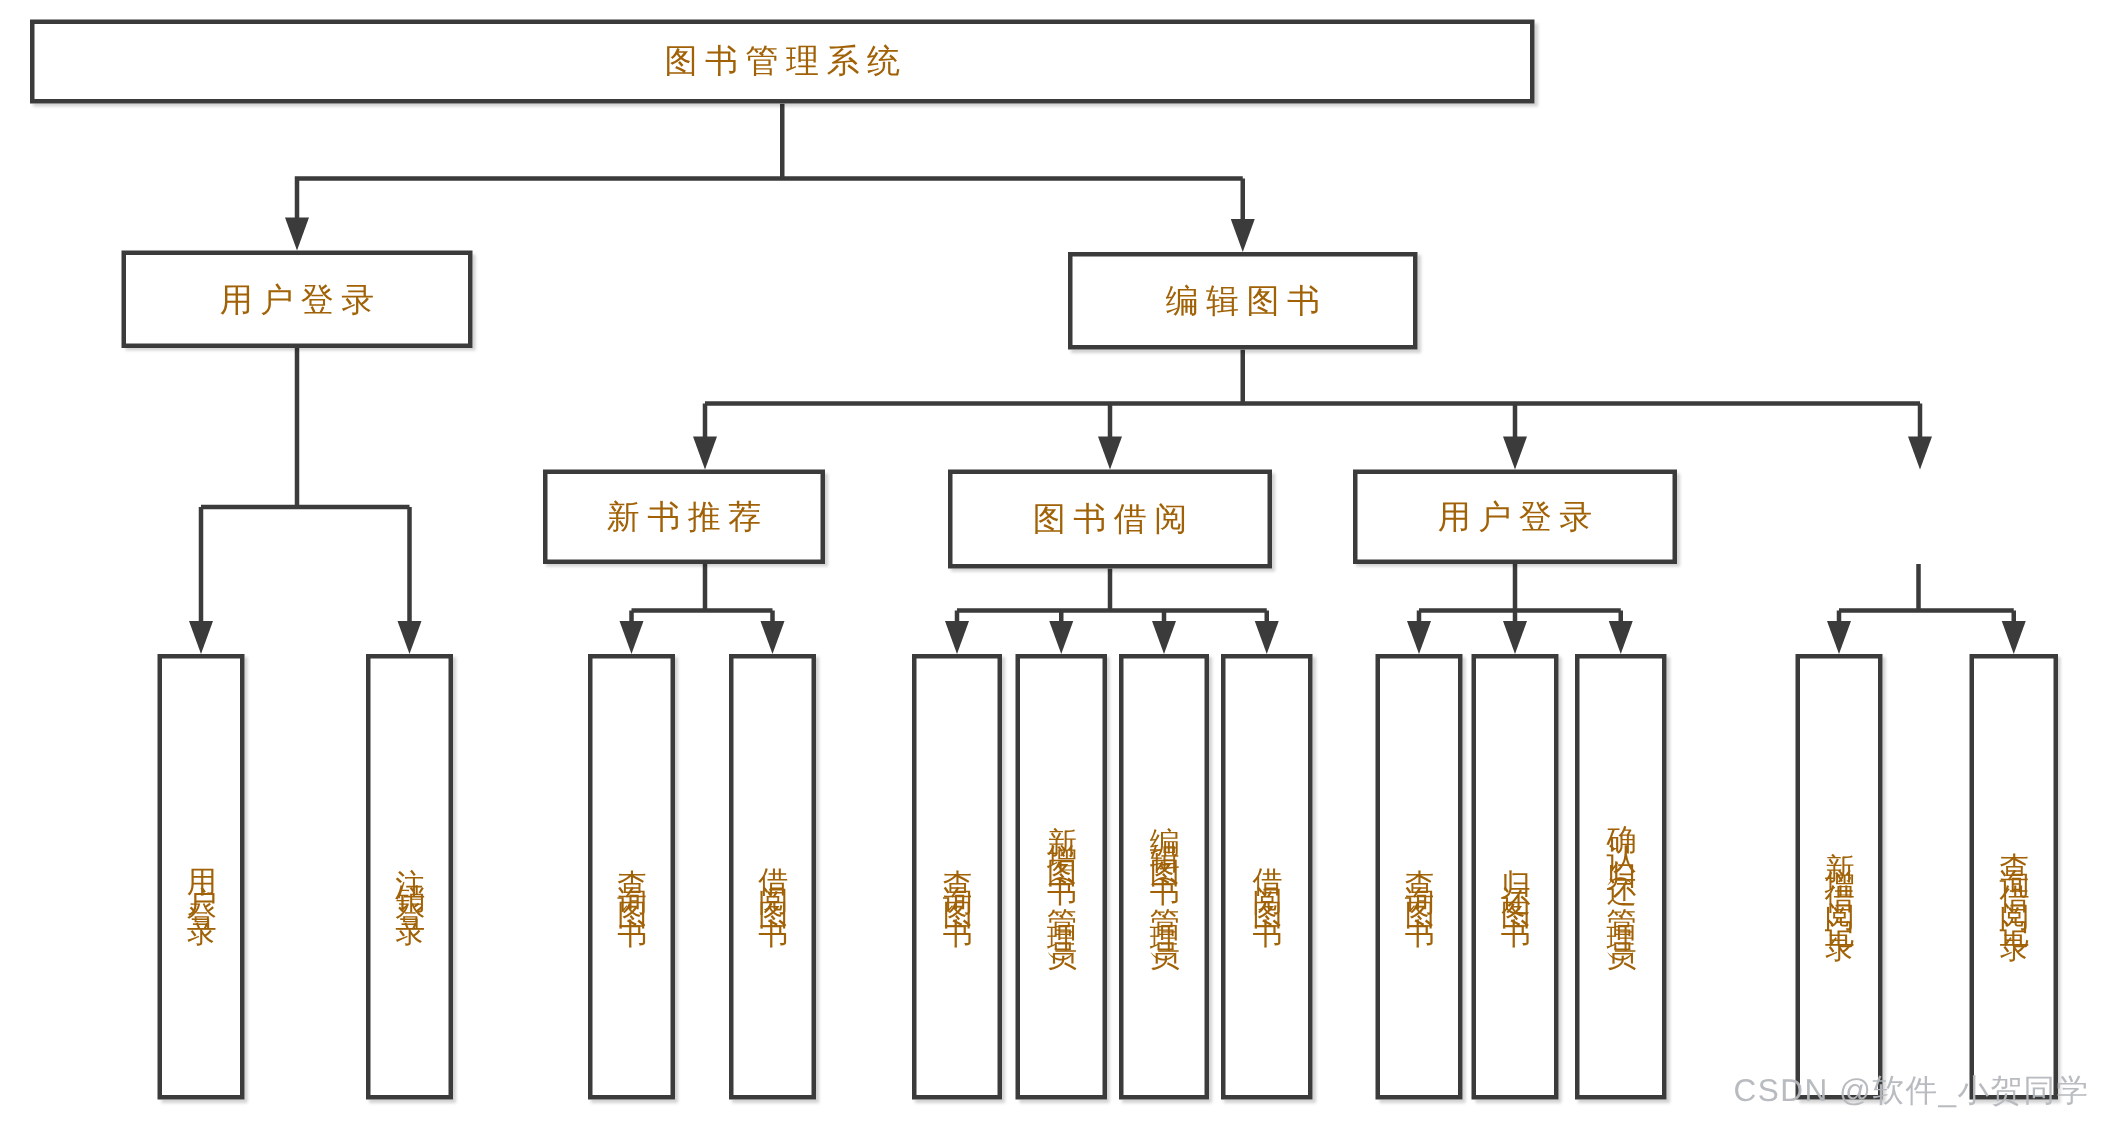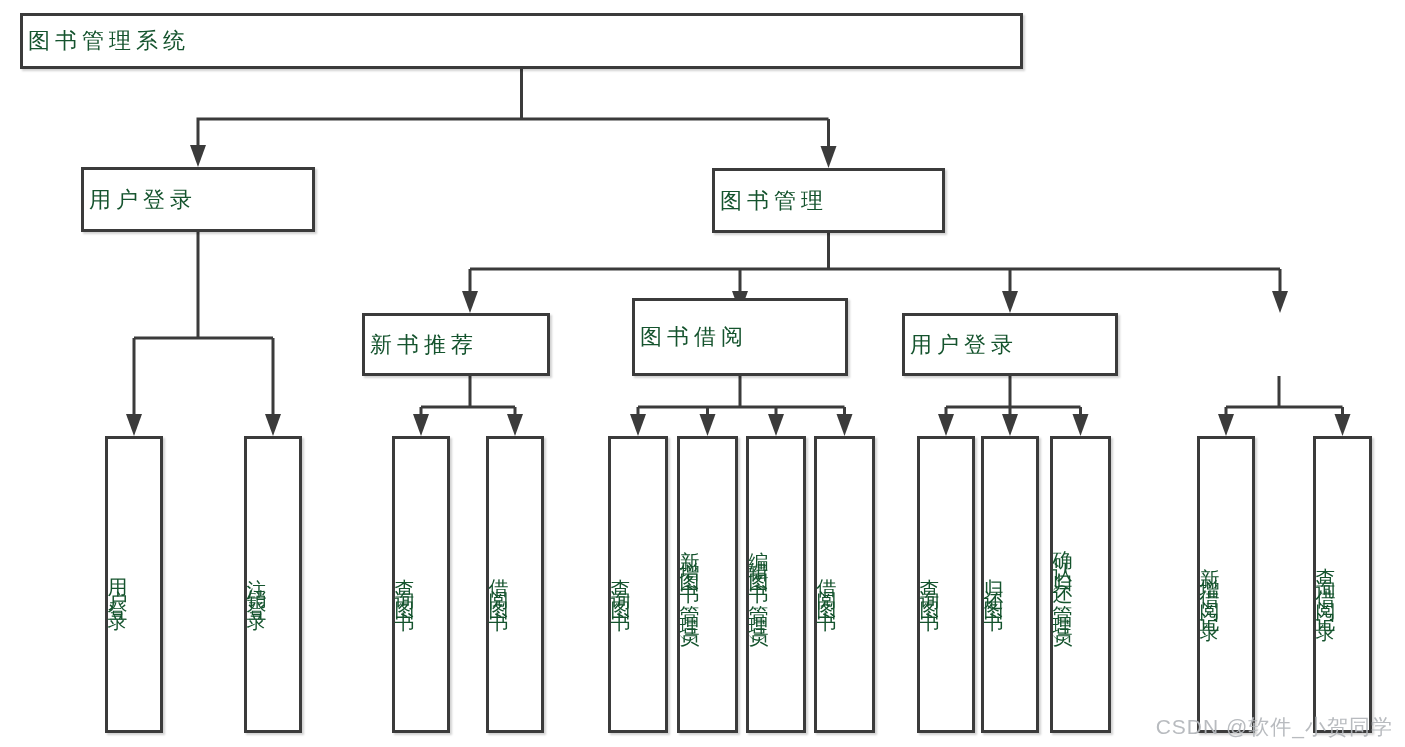--- a/index.html
+++ b/index.html
@@ -21,22 +21,22 @@
     top: 0;
     z-index: 1;
   }
   .box {
     position: absolute;
     box-sizing: border-box;
     background: #ffffff;
     border: 3px solid #3b3b3b;
     display: flex;
     align-items: center;
-    justify-content: flex-start;
-    color: #14532d;
+    justify-content: center;
+    color: #a16207;
     z-index: 2;
     box-shadow: 2px 2px 2px rgba(0,0,0,0.18);
   }
   .box.h span {
     font-size: 22px;
     letter-spacing: 5px;
     white-space: nowrap;
     text-indent: 5px; 
   }
   .box.leaf span {
@@ -107,27 +107,27 @@
   </svg>
 
   <div class="box h" style="left:20px;top:13px;width:1003px;height:56px">
     <span>图书管理系统</span>
   </div>
 
   <div class="box h" style="left:81px;top:167px;width:234px;height:65px">
     <span>用户登录</span>
   </div>
   <div class="box h" style="left:712px;top:168px;width:233px;height:65px">
-    <span>图书管理</span>
+    <span>编辑图书</span>
   </div>
 
   <div class="box h" style="left:362px;top:313px;width:188px;height:63px">
     <span>新书推荐</span>
   </div>
-  <div class="box h" style="left:632px;top:298px;width:216px;height:78px">
+  <div class="box h" style="left:632px;top:313px;width:216px;height:66px">
     <span>图书借阅</span>
   </div>
   <div class="box h" style="left:902px;top:313px;width:216px;height:63px">
     <span>用户登录</span>
   </div>
 
   <div class="box leaf" style="left:105px;top:436px;width:58px;height:297px">
     <span>用户登录</span>
   </div>
   <div class="box leaf" style="left:244px;top:436px;width:58px;height:297px">

